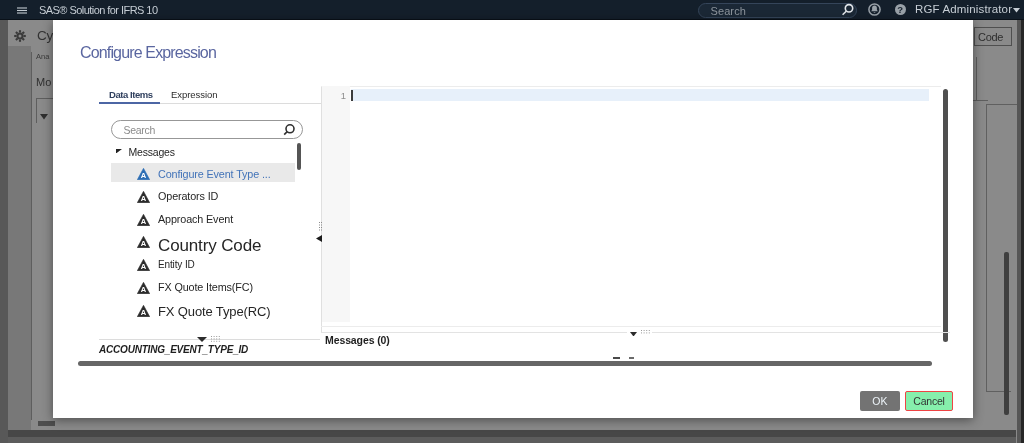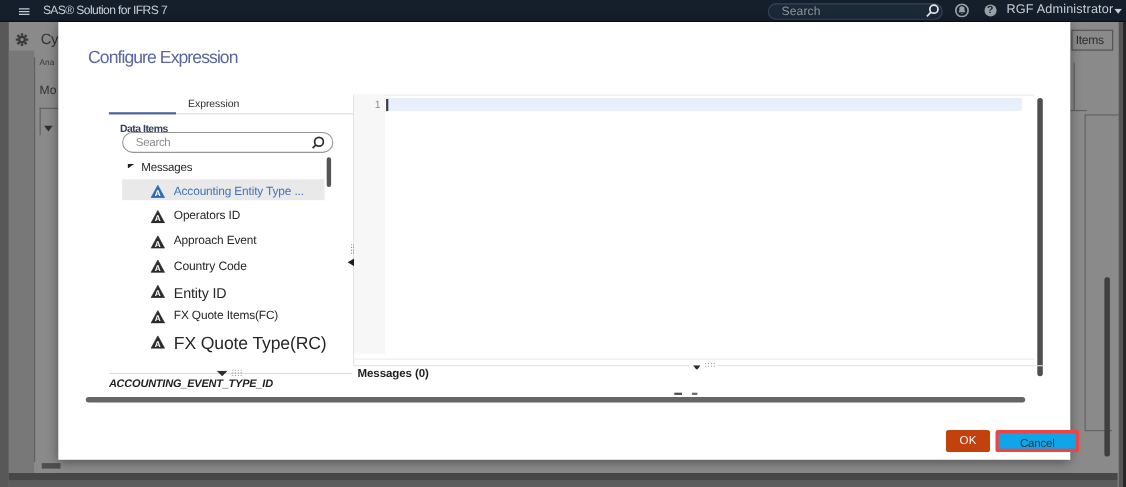--- a/index.html
+++ b/index.html
@@ -23,21 +23,21 @@
   #bgleft2 { left:8px; top:46px; width:23px; height:384px; background:#787878; }
   .bgline { background:#5e5e5e; }
   .bgtext { color:#3a3a3a; }
 
   
   #modal { left:53px; top:20px; width:920px; height:398px; background:#ffffff; box-shadow:0 2px 10px rgba(0,0,0,0.45);padding-left:28px; }
   
   #mtitle { left:27px; top:24px; font-size:16px; color:#5a66a0; letter-spacing:-0.85px; }
 
   .tab { font-size:9.5px; }
-  #tab1 { left:56px; top:68.5px; color:#31415f; font-weight:bold; letter-spacing:-0.45px;margin-top:23px; }
+  #tab1 { left:56px; top:68.5px; color:#31415f; font-weight:bold; letter-spacing:-0.45px; }
   #tab2 { left:118px; top:68.5px; color:#2b2b2b; letter-spacing:-0.05px; }
   #tabline  { left:46px; top:83px; width:222px; height:1px; background:#dcdcdc; }
   #tabuline { left:46px; top:81.6px; width:61px; height:2.7px; background:#4c66a4; }
 
   #sbox { left:58px; top:99.5px; width:192px; height:19.5px; border:1px solid #979797; border-radius:10px; }
   #sbox .ph { left:11.5px; top:3.5px; font-size:10.5px; color:#8b8b8b; letter-spacing:-0.3px; }
 
   .titem { font-size:10px; letter-spacing:-0.05px; color:#262626; }
   #selrow { left:58px; top:142.8px; width:184px; height:19.6px; background:#e9e9e9; }
   #treescroll { left:244px; top:123px; width:4px; height:26.5px; background:#555; border-radius:2px; }
@@ -54,22 +54,22 @@
   #caret { left:298.3px; top:69.5px; width:1.4px; height:11px; background:#3c3c3c; }
   #code { left:300.5px; top:70.7px; font-family:"Liberation Mono", monospace; font-size:8.8px; font-weight:bold; white-space:pre; color:#2e5c35; }
   #code .op { color:#8a8a8a; } #code .str { color:#7b3a97; } #code .kw { color:#3f3f3f; }
   #edscroll { left:890px; top:68.5px; width:5px; height:253px; background:#4f4f4f; border-radius:2.5px; }
   #msgline { left:268px; top:305.6px; width:620px; height:1px; background:#ececec; }
   #msgs { left:272px; top:313.5px; font-size:10.5px; font-weight:bold; letter-spacing:-0.1px; color:#1f1f1f; }
 
   #hscroll { left:25px; top:341px; width:854px; height:5px; background:#666666; border-radius:3px; }
 
   .btn { top:371px; height:20px; font-size:10.5px; text-align:center; border-radius:2px; }
-  #okbtn { left:807px; width:40px; background:#c2410c; color:#ecf3f8; line-height:20px; letter-spacing:0.2px; }
-  #cancelbtn { left:852px; width:76px; background:#0ea5e9; border:3px solid #ef4444; color:#333; line-height:18px; letter-spacing:-0.2px; }
+  #okbtn { left:807px; width:40px; background:#737373; color:#ecf3f8; line-height:20px; letter-spacing:0.2px; }
+  #cancelbtn { left:852px; width:48px; background:#86efac; border:1px solid #ef4444; color:#333; line-height:18px; letter-spacing:-0.2px; }
 </style>
 </head>
 <body>
 <div id="stage">
 
   <div class="abs dim" style="left:0;top:20px;width:1024px;height:423px;"></div>
   <div class="abs" id="bgleft-edge"></div>
   <div class="abs" id="bgright-edge"></div>
   <div class="abs" id="bgband1"></div>
   <div class="abs" id="bgband2"></div>
@@ -96,37 +96,37 @@
   <div class="abs bgtext" style="left:36px;top:51.5px;font-size:7.5px;">Ana</div>
   <div class="abs bgtext" style="left:36px;top:76px;font-size:11px;color:#303030;text-align:center;">Mo</div>
   <div class="abs bgline" style="left:36px;top:97.5px;width:17px;height:1px;"></div>
   <div class="abs bgline" style="left:36px;top:97.5px;width:1px;height:25px;"></div>
   <svg class="abs" style="left:39.5px;top:114px;" width="8" height="6" viewBox="0 0 8 6">
       <polygon points="0,0 8,0 4,5.5" fill="#2f2f2f"></polygon>
     </svg>
   <div class="abs" style="left:38px;top:421px;width:17px;height:5px;background:#4e4e4e;"></div>
 
   <div class="abs" style="left:974px;top:26.5px;width:38px;height:19.5px;border:1px solid #4f4f4f;"></div>
-  <div class="abs" style="left:978px;top:30.5px;font-size:11px;letter-spacing:-0.3px;color:#2e2e2e;">Items</div>
+  <div class="abs" style="left:978px;top:30.5px;font-size:11px;letter-spacing:-0.3px;color:#2e2e2e;">Code</div>
   <div class="abs" style="left:976px;top:57px;width:1px;height:43px;background:#5e5e5e;"></div>
   <div class="abs" style="left:973px;top:100px;width:15px;height:1px;background:#5e5e5e;"></div>
   <div class="abs" style="left:985.5px;top:104px;width:1px;height:287px;background:#606060;"></div>
   <div class="abs" style="left:985.5px;top:104px;width:31px;height:1px;background:#606060;"></div>
   <div class="abs" style="left:985.5px;top:391px;width:25px;height:1px;background:#606060;"></div>
   <div class="abs" style="left:1004px;top:252px;width:4.5px;height:163px;background:#3f3f3f;border-radius:2px;"></div>
 
   <div class="abs" id="topbar"></div>
   <svg class="abs" style="left:17px;top:6.5px;" width="10" height="8" viewBox="0 0 10 8">
     <g stroke="#c3cad1" stroke-width="1.1">
         <line x1="0" y1="1" x2="10" y2="1"></line>
         <line x1="0" y1="3.5" x2="10" y2="3.5"></line>
         <line x1="0" y1="6" x2="10" y2="6"></line>
       </g>
   </svg>
-  <div class="abs apptitle" style="left:39px;top:3.5px;font-size:11px;letter-spacing:-0.55px;color:#c7ced5;">SAS® Solution for IFRS 7</div>
+  <div class="abs apptitle" style="left:39px;top:3.5px;font-size:11px;letter-spacing:-0.55px;color:#c7ced5;">SAS® Solution for IFRS 10</div>
   <div class="abs" id="searchpill">
       <div class="abs ph">Search</div>
     </div>
   <svg class="abs" style="left:841px;top:3px;" width="14" height="14" viewBox="0 0 14 14">
     <circle cx="8" cy="5.3" r="3.7" fill="none" stroke="#e2e6ea" stroke-width="1.6"></circle>
     <line x1="1.6" y1="11.8" x2="5.2" y2="8.2" stroke="#e2e6ea" stroke-width="1.6"></line>
   </svg>
   <svg class="abs" style="left:868px;top:3px;" width="13" height="13" viewBox="0 0 13 13">
     <circle cx="6.5" cy="6.5" r="5.6" fill="none" stroke="#99a1a8" stroke-width="1.5"></circle>
     <path d="M6.5 2.6 C4.9 2.6 4.1 3.7 4.1 5 L4.1 6.8 L3.2 8.2 L9.8 8.2 L8.9 6.8 L8.9 5 C8.9 3.7 8.1 2.6 6.5 2.6 Z" fill="#99a1a8"></path>
@@ -158,51 +158,51 @@
       </svg>
     <div class="abs titem" style="left:75.5px;top:125.5px;font-size:10.5px;letter-spacing:-0.2px;">Messages</div>
     <div class="abs" id="selrow"></div>
     <div class="abs" id="treescroll"></div>
 
     <div id="rows">
         <svg class="abs" style="left:84px;top:148px;" width="13" height="12" viewBox="0 0 13 12">
      <path d="M6.5 0.3 L12.7 11.7 L0.3 11.7 Z" fill="#2b6db4" stroke="#2b6db4" stroke-width="0.6" stroke-linejoin="round"></path>
      <text x="6.5" y="10.2" font-family="Liberation Sans" font-size="7.5" font-weight="bold" fill="#fff" text-anchor="middle">A</text>
    </svg>
-        <div class="abs" style="left:105px;top:147.5px;font-size:10.8px;letter-spacing:-0.13px;color:#4273b8;">Accounting Entity Type ...</div>
+        <div class="abs" style="left:105px;top:147.5px;font-size:10.8px;letter-spacing:-0.13px;color:#4273b8;">Configure Event Type ...</div>
         <svg class="abs" style="left:84px;top:170.75px;" width="13" height="12" viewBox="0 0 13 12">
      <path d="M6.5 0.3 L12.7 11.7 L0.3 11.7 Z" fill="#2b2b2b" stroke="#2b2b2b" stroke-width="0.6" stroke-linejoin="round"></path>
      <text x="6.5" y="10.2" font-family="Liberation Sans" font-size="7.5" font-weight="bold" fill="#fff" text-anchor="middle">A</text>
    </svg>
         <div class="abs" style="left:105px;top:170.25px;font-size:10.8px;letter-spacing:-0.13px;color:#262626;">Operators ID</div>
         <svg class="abs" style="left:84px;top:193.5px;" width="13" height="12" viewBox="0 0 13 12">
      <path d="M6.5 0.3 L12.7 11.7 L0.3 11.7 Z" fill="#2b2b2b" stroke="#2b2b2b" stroke-width="0.6" stroke-linejoin="round"></path>
      <text x="6.5" y="10.2" font-family="Liberation Sans" font-size="7.5" font-weight="bold" fill="#fff" text-anchor="middle">A</text>
    </svg>
         <div class="abs" style="left:105px;top:193px;font-size:10.8px;letter-spacing:-0.13px;color:#262626;">Approach Event</div>
         <svg class="abs" style="left:84px;top:216.25px;" width="13" height="12" viewBox="0 0 13 12">
      <path d="M6.5 0.3 L12.7 11.7 L0.3 11.7 Z" fill="#2b2b2b" stroke="#2b2b2b" stroke-width="0.6" stroke-linejoin="round"></path>
      <text x="6.5" y="10.2" font-family="Liberation Sans" font-size="7.5" font-weight="bold" fill="#fff" text-anchor="middle">A</text>
    </svg>
-        <div class="abs" style="left:105px;top:215.75px;font-size:11px;letter-spacing:-0.13px;color:#262626;">Country Code</div>
+        <div class="abs" style="left:105px;top:215.75px;font-size:17px;letter-spacing:-0.13px;color:#262626;">Country Code</div>
         <svg class="abs" style="left:84px;top:239px;" width="13" height="12" viewBox="0 0 13 12">
      <path d="M6.5 0.3 L12.7 11.7 L0.3 11.7 Z" fill="#2b2b2b" stroke="#2b2b2b" stroke-width="0.6" stroke-linejoin="round"></path>
      <text x="6.5" y="10.2" font-family="Liberation Sans" font-size="7.5" font-weight="bold" fill="#fff" text-anchor="middle">A</text>
    </svg>
-        <div class="abs" style="left:105px;top:238.5px;font-size:13px;letter-spacing:-0.13px;color:#262626;">Entity ID</div>
+        <div class="abs" style="left:105px;top:238.5px;font-size:10px;letter-spacing:-0.13px;color:#262626;">Entity ID</div>
         <svg class="abs" style="left:84px;top:261.75px;" width="13" height="12" viewBox="0 0 13 12">
      <path d="M6.5 0.3 L12.7 11.7 L0.3 11.7 Z" fill="#2b2b2b" stroke="#2b2b2b" stroke-width="0.6" stroke-linejoin="round"></path>
      <text x="6.5" y="10.2" font-family="Liberation Sans" font-size="7.5" font-weight="bold" fill="#fff" text-anchor="middle">A</text>
    </svg>
         <div class="abs" style="left:105px;top:261.25px;font-size:10.8px;letter-spacing:-0.13px;color:#262626;">FX Quote Items(FC)</div>
         <svg class="abs" style="left:84px;top:284.5px;" width="13" height="12" viewBox="0 0 13 12">
      <path d="M6.5 0.3 L12.7 11.7 L0.3 11.7 Z" fill="#2b2b2b" stroke="#2b2b2b" stroke-width="0.6" stroke-linejoin="round"></path>
      <text x="6.5" y="10.2" font-family="Liberation Sans" font-size="7.5" font-weight="bold" fill="#fff" text-anchor="middle">A</text>
    </svg>
-        <div class="abs" style="left:105px;top:284px;font-size:16px;letter-spacing:-0.13px;color:#262626;">FX Quote Type(RC)</div>
+        <div class="abs" style="left:105px;top:284px;font-size:13px;letter-spacing:-0.13px;color:#262626;">FX Quote Type(RC)</div>
       </div>
 
     <div class="abs" id="botline"></div>
     <svg class="abs" style="left:143.5px;top:317px;" width="10" height="5" viewBox="0 0 10 5">
         <polygon points="0,0 10,0 5,5" fill="#2c2c2c"></polygon>
       </svg>
     <svg class="abs" style="left:158px;top:315.5px;" width="9" height="6" viewBox="0 0 9 6">
       <g fill="#9a9a9a">
           <rect x="0" y="0" width="1" height="1"></rect>
           <rect x="2.6" y="0" width="1" height="1"></rect>

